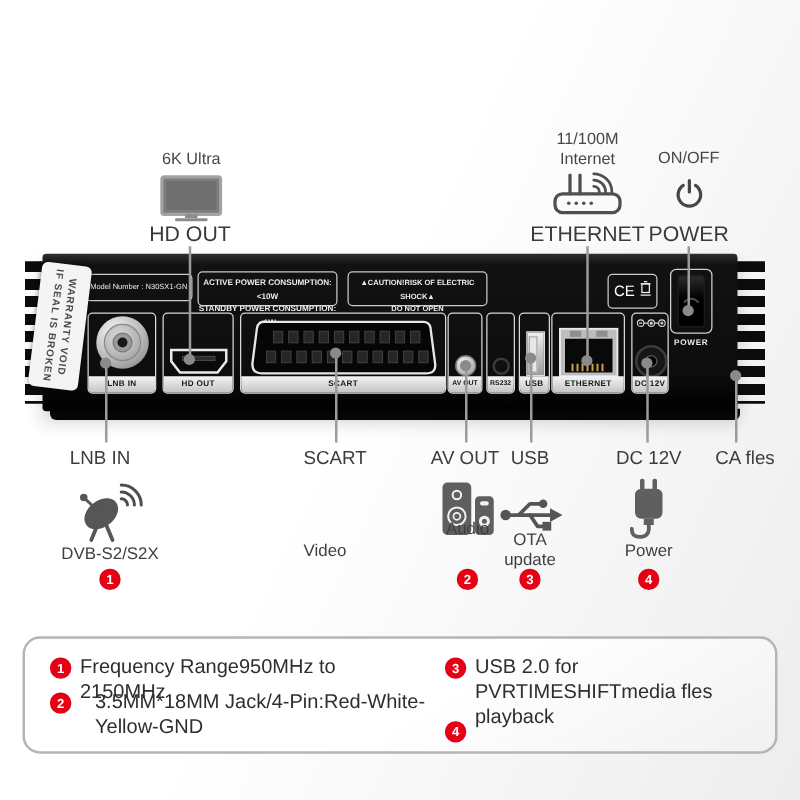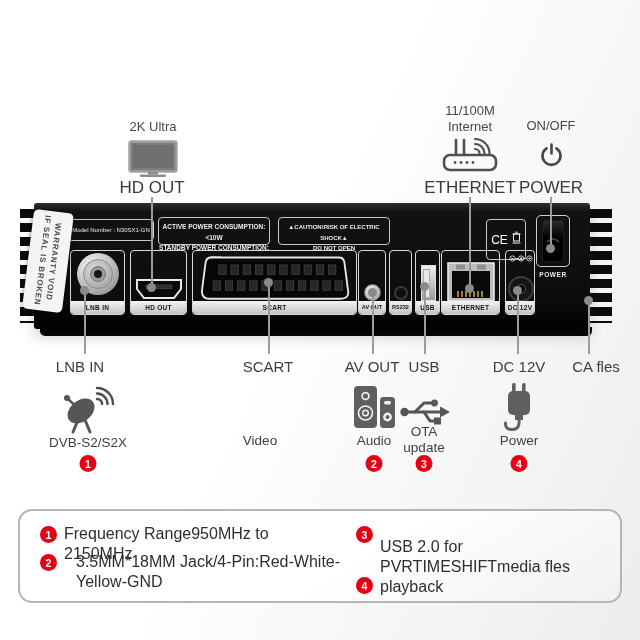--- a/index.html
+++ b/index.html
@@ -80,21 +80,21 @@
   .note{position:absolute;display:flex;gap:7px;align-items:flex-start;}
   .note .badge{flex:0 0 auto;margin-top:2px;}
   .note-text{font-size:16px;line-height:20px;color:#2e2e2e;}
 </style>
 </head>
 <body>
 
 <div class="canvas">
 
 
-  <div class="abs top-caption cx" style="left:153px;top:119px;">2K Ultra</div>
+  <div class="abs top-caption cx" style="left:153px;top:119px;">6K Ultra</div>
   <div class="abs" style="left:128px;top:140px;">
     <svg width="50" height="38" viewBox="0 0 50 38">
       <rect x="1.5" y="1.5" width="47" height="30" rx="2" fill="#7d7d7d" stroke="#a2a2a2" stroke-width="2.5"></rect>
       <rect x="5" y="5" width="40" height="23" fill="#6f6f6f"></rect>
       <rect x="20" y="31.5" width="10" height="3" fill="#8c8c8c"></rect>
       <rect x="12" y="34.5" width="26" height="2.5" rx="1" fill="#8c8c8c"></rect>
     </svg>
   </div>
   <div class="abs top-label cx" style="left:152px;top:178px;">HD OUT</div>
 
@@ -158,21 +158,21 @@
 
     <div class="infobox" style="left:48px;top:16px;width:86px;height:22px;font-size:6px;line-height:20px;">Model Number : N30SX1-GN</div>
     <div class="infobox" style="left:138px;top:14px;width:112px;height:28px;font-size:6.5px;font-weight:bold;line-height:10.5px;padding-top:4px;">
       <div>ACTIVE POWER CONSUMPTION: &lt;10W</div>
       <div>STANDBY POWER CONSUMPTION: &lt;1W</div>
     </div>
     <div class="infobox" style="left:258px;top:14px;width:112px;height:28px;font-size:6px;font-weight:bold;line-height:10.5px;padding-top:4px;">
       <div>▲CAUTION!RISK OF ELECTRIC SHOCK▲</div>
       <div>DO NOT OPEN</div>
     </div>
-    <div class="infobox" style="left:466px;top:16px;width:40px;height:41px;display:flex;align-items:center;justify-content:center;gap:4px;">
+    <div class="infobox" style="left:466px;top:16px;width:40px;height:28px;display:flex;align-items:center;justify-content:center;gap:4px;">
       <span style="font-size:12px;color:#fff;">CE</span>
       <span>
         <svg width="9" height="14" viewBox="0 0 9 14" fill="none" stroke="#efefef" stroke-width="1">
           <rect x="1.5" y="3" width="6" height="7"></rect>
           <line x1="0.5" y1="3" x2="8.5" y2="3"></line>
           <line x1="3.2" y1="1.2" x2="5.8" y2="1.2"></line>
           <line x1="0.5" y1="12" x2="8.5" y2="12"></line>
         </svg>
       </span>
     </div>
@@ -322,21 +322,21 @@
       <rect x="2" y="1" width="23" height="42" rx="4" fill="#5f5f5f"></rect>
       <circle cx="13.5" cy="11" r="3.4" fill="none" stroke="#f2f2f2" stroke-width="1.6"></circle>
       <circle cx="13.5" cy="28" r="7" fill="none" stroke="#f2f2f2" stroke-width="1.6"></circle>
       <circle cx="13.5" cy="28" r="2.8" fill="none" stroke="#f2f2f2" stroke-width="1.4"></circle>
       <rect x="28" y="12" width="15" height="31" rx="3.5" fill="#5f5f5f"></rect>
       <rect x="32" y="16" width="7" height="3.4" rx="1.7" fill="#f2f2f2"></rect>
       <circle cx="35.5" cy="32" r="4.4" fill="#f2f2f2"></circle>
         <circle cx="35.5" cy="32" r="2" fill="#5f5f5f"></circle>
     </svg>
   </div>
-  <div class="feat-label" style="left:374px;top:433px;">Audio</div>
+  <div class="feat-label" style="left:374px;top:415px;">Audio</div>
   <div class="badge abs-c" style="left:374px;top:455px;">2</div>
 
   <div class="abs" style="left:397px;top:396px;">
     <svg width="54" height="32" viewBox="0 0 54 32">
       <g stroke="#555" stroke-width="3" fill="none" stroke-linecap="round" stroke-linejoin="round">
         <line x1="8" y1="16" x2="44" y2="16"></line>
         <path d="M18 16 L27 7 H34"></path>
         <path d="M27 16 L33 25 H37"></path>
       </g>
       <circle cx="7.5" cy="16" r="4.2" fill="#555"></circle>
@@ -365,20 +365,20 @@
     <div class="note" style="left:20px;top:13px;">
       <div class="badge">1</div>
       <div class="note-text" style="max-width:276px;">Frequency Range950MHz to 2150MHz</div>
     </div>
     <div class="note" style="left:20px;top:41px;">
       <div class="badge">2</div>
       <div class="note-text" style="max-width:268px;margin-left:12px;">3.5MM*18MM Jack/4-Pin:Red-White-Yellow-GND</div>
     </div>
     <div class="note" style="left:336px;top:13px;">
       <div class="badge">3</div>
-      <div class="note-text" style="max-width:252px;margin-top:13px;">USB 2.0 for PVRTIMESHIFTmedia fles playback</div>
+      <div class="note-text" style="max-width:252px;">USB 2.0 for PVRTIMESHIFTmedia fles playback</div>
     </div>
     <div class="note" style="left:336px;top:64px;">
       <div class="badge">4</div>
     </div>
   </div>
 
 </div>
 
 </body></html>

